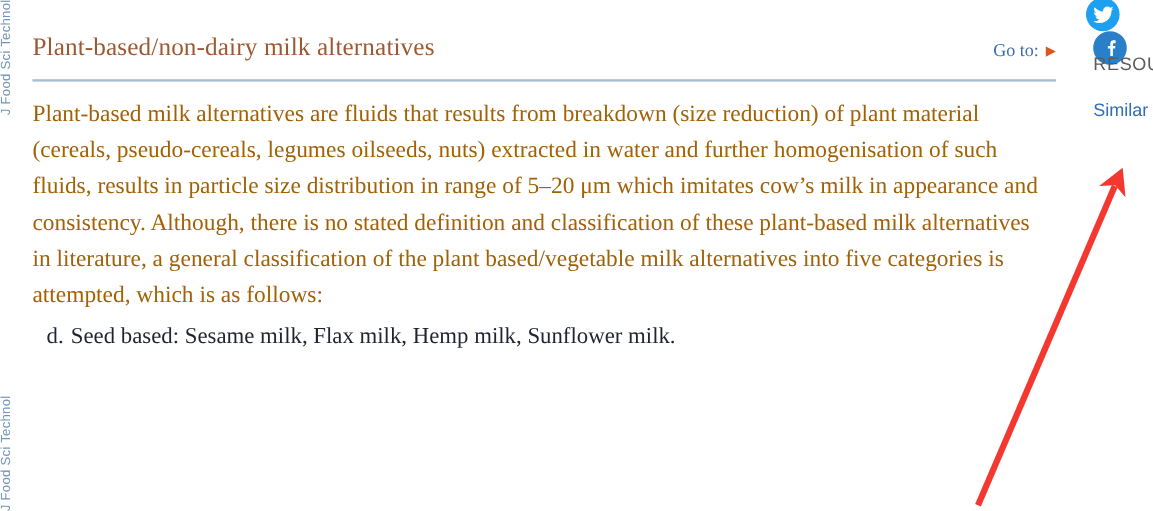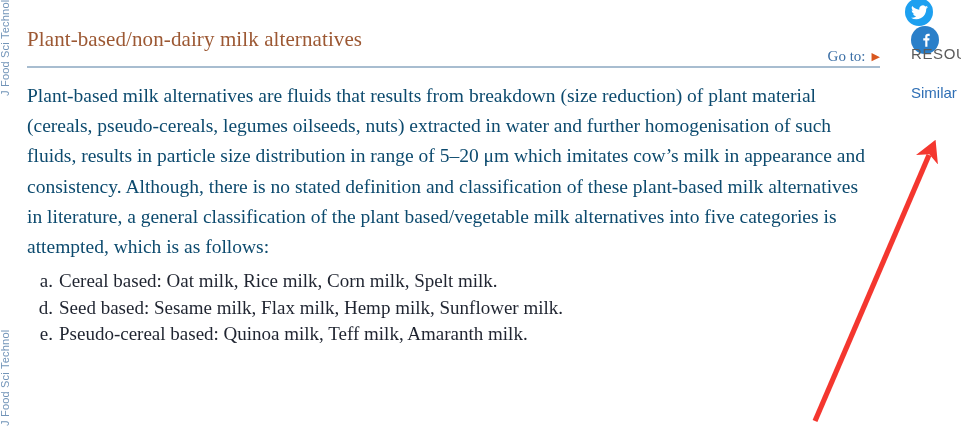--- a/index.html
+++ b/index.html
@@ -52,21 +52,21 @@
     font-size: 21px;
     font-weight: normal;
     letter-spacing: 0.1px;
     margin: 0;
     padding: 0 0 8px 0;
     display: inline-block;
   }
   .goto-wrap {
     position: absolute;
     right: 0px;
-    top: 21px;
+    top: 8px;
     font-family: "Liberation Serif", serif;
     font-size: 15px;
     color: #3a6ea5;
     white-space: nowrap;
   }
   .goto-link {
     color: #3a6ea5;
     text-decoration: none;
     cursor: pointer;
   }
@@ -88,21 +88,21 @@
 
   .body-para {
     position: absolute;
     left: 27px;
     top: 81px;
     width: 848px;
     margin: 0;
     font-family: "Liberation Serif", serif;
     font-size: 19.5px;
     line-height: 30.2px;
-    color: #0c4a6e;
+    color: #a16207;
     text-align: left;
   }
 
   .cat-list {
     position: absolute;
     left: 27px;
     top: 268px;
     margin: 0;
     padding: 0;
     list-style: none;
@@ -196,27 +196,21 @@
       <span class="goto-link">Go to:</span><span class="goto-caret">▶</span>
     </div>
   </div>
 
   <div class="head-rule"></div>
 
   <p class="body-para">Plant-based milk alternatives are fluids that results from breakdown (size reduction) of plant material (cereals, pseudo-cereals, legumes oilseeds, nuts) extracted in water and further homogenisation of such fluids, results in particle size distribution in range of 5–20 μm which imitates cow’s milk in appearance and consistency. Although, there is no stated definition and classification of these plant-based milk alternatives in literature, a general classification of the plant based/vegetable milk alternatives into five categories is attempted, which is as follows:</p>
 
   <ul class="cat-list">
     <li>
-      <span class="cat-marker">a.</span><span>Cereal based: Oat milk, Rice milk, Corn milk, Spelt milk.</span>
-    </li>
-    <li>
       <span class="cat-marker">d.</span><span>Seed based: Sesame milk, Flax milk, Hemp milk, Sunflower milk.</span>
-    </li>
-    <li>
-      <span class="cat-marker">e.</span><span>Pseudo-cereal based: Quinoa milk, Teff milk, Amaranth milk.</span>
     </li>
   </ul>
 
 </div>
 
 <div class="sidebar">
 
   <div class="social-row">
     <span class="social-icon">
       <svg width="17" height="15" viewBox="0 0 24 20" aria-hidden="true">

